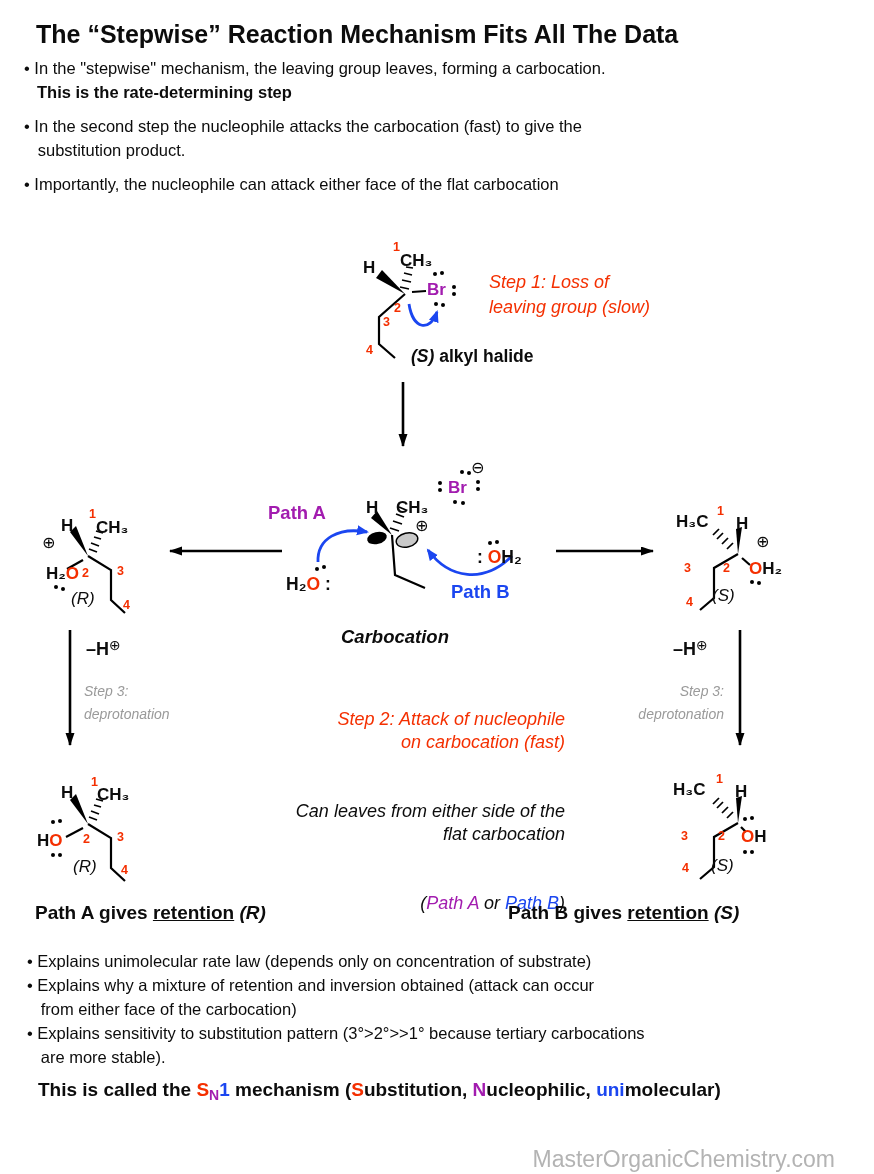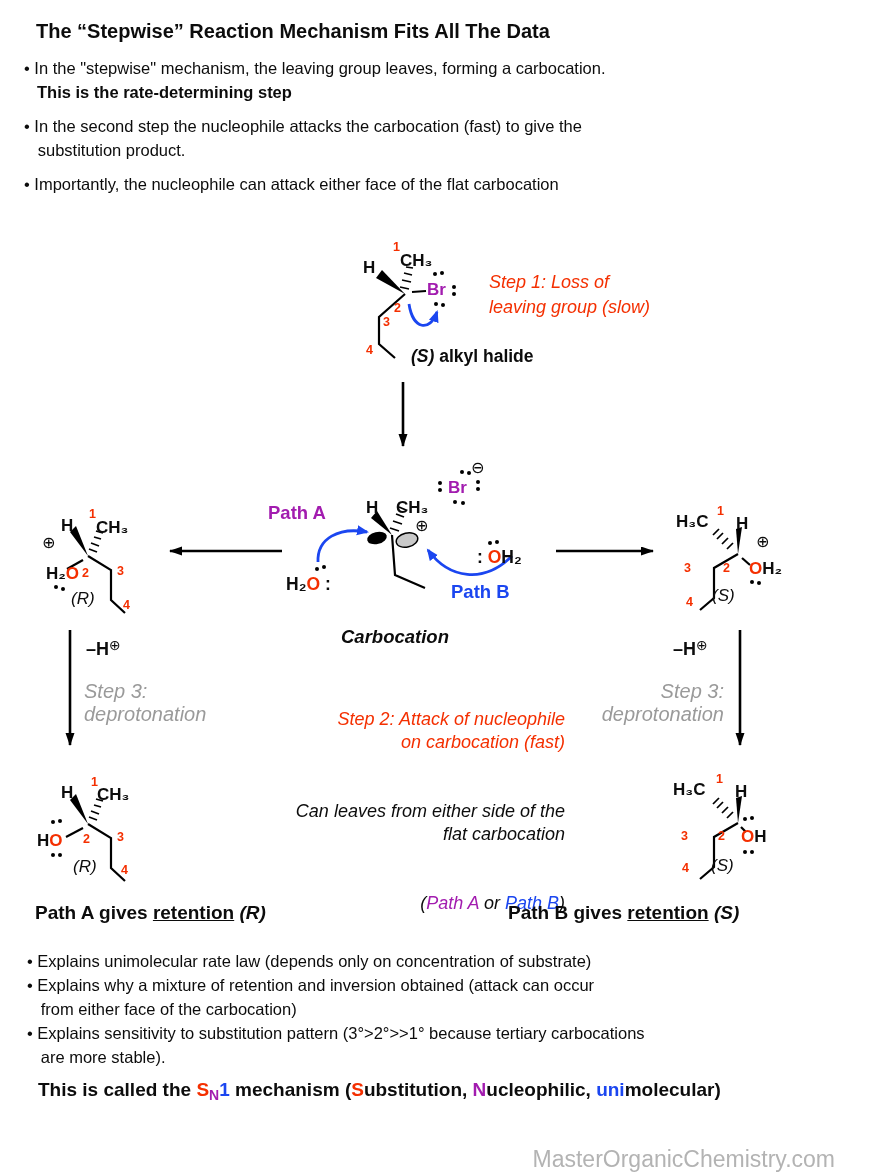--- a/index.html
+++ b/index.html
@@ -1,42 +1,42 @@
 <!DOCTYPE html>
 <html><head>
 <meta charset="utf-8">
 <style>
   html,body{margin:0;padding:0;background:#ffffff;}
   #canvas{position:relative;width:874px;height:1174px;background:#fff;
           font-family:"Liberation Sans","DejaVu Sans",sans-serif;color:#0c0c0c;overflow:hidden;}
   .txt{position:absolute;font-size:16.5px;line-height:24px;white-space:pre-wrap;}
   .b{font-weight:bold;}
   .i{font-style:italic;}
-  .title{position:absolute;font-size:20px;font-weight:bold;white-space:nowrap;}
+  .title{position:absolute;font-size:25px;font-weight:bold;white-space:nowrap;}
   .red{color:#f42f00;}
   .green{color:#a21caf;}
   .blue{color:#1b46f0;}
   .struct{position:absolute;}
   .struct svg{position:absolute;left:0;top:0;overflow:visible;}
   .atom{position:absolute;font-size:17px;font-weight:bold;line-height:1;white-space:nowrap;}
   .num{position:absolute;font-size:12.5px;font-weight:bold;color:#f42f00;line-height:1;}
   .stereo{position:absolute;font-size:17px;font-style:italic;line-height:1;}
   .symspan{position:absolute;font-size:16px;line-height:1;font-family:"DejaVu Sans",sans-serif;}
   .sym{font-family:"DejaVu Sans",sans-serif;font-weight:normal;}
   .caption-red{position:absolute;font-size:18px;font-style:italic;line-height:25px;color:#f42f00;white-space:pre-wrap;}
   .struct-caption{position:absolute;font-size:17.5px;font-weight:bold;white-space:nowrap;}
   .pathlabel{position:absolute;font-size:18.5px;font-weight:bold;white-space:nowrap;}
   .reagent{position:absolute;font-size:17.5px;font-weight:bold;white-space:nowrap;}
   .cation-title{position:absolute;font-size:18.5px;font-weight:bold;font-style:italic;white-space:nowrap;}
   .center-block{position:absolute;left:245px;top:662px;width:320px;text-align:right;
                 font-size:18px;font-style:italic;line-height:23px;white-space:pre-wrap;}
   .minus-h{position:absolute;font-size:18px;font-weight:bold;white-space:nowrap;}
   .sup{font-size:14px;vertical-align:5px;}
   .subg{font-size:14px;vertical-align:-4px;}
-  .step3{position:absolute;font-size:20px;font-style:italic;color:#9a9a9a;line-height:23px;white-space:pre-wrap;}
+  .step3{position:absolute;font-size:14px;font-style:italic;color:#9a9a9a;line-height:23px;white-space:pre-wrap;}
   .result{position:absolute;font-size:19px;font-weight:bold;white-space:nowrap;}
   .sn1line{position:absolute;font-size:19px;font-weight:bold;white-space:nowrap;}
   .watermark{position:absolute;left:505px;top:1125px;width:330px;text-align:right;
              font-size:23px;color:#b3b3b3;white-space:nowrap;margin-top:21px;}
 </style>
 </head>
 <body>
 
 <div id="canvas">
 

